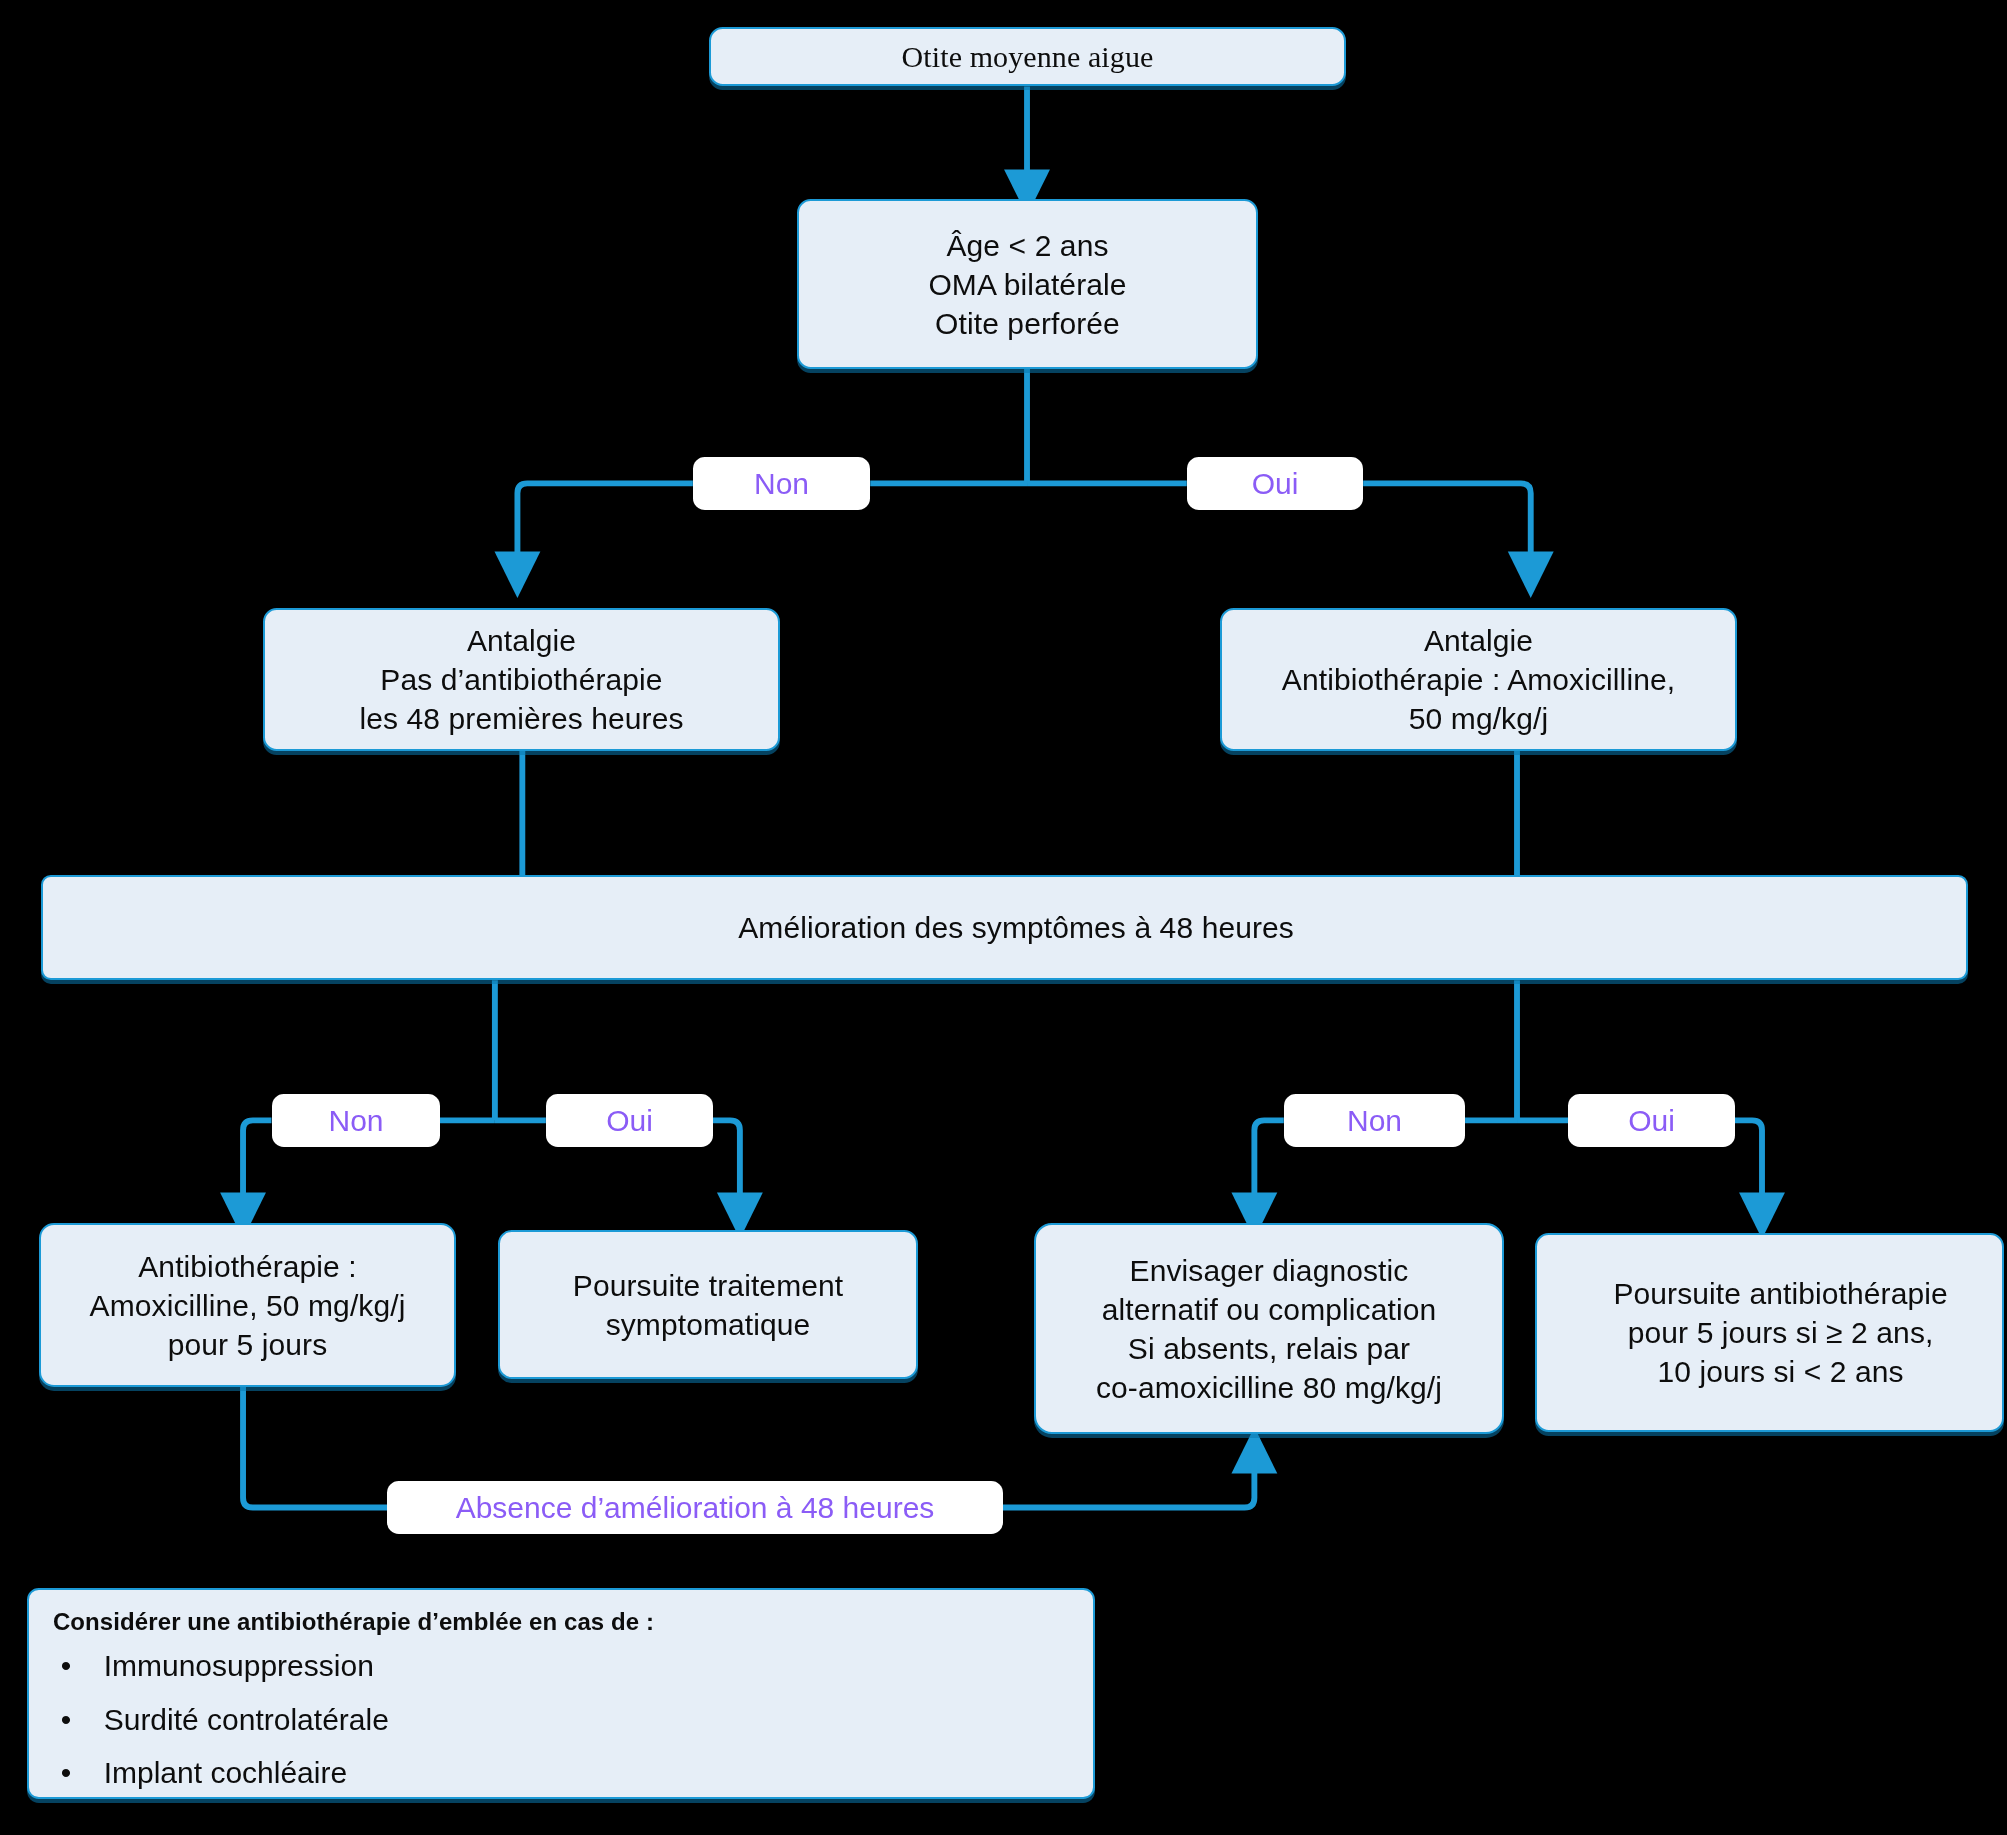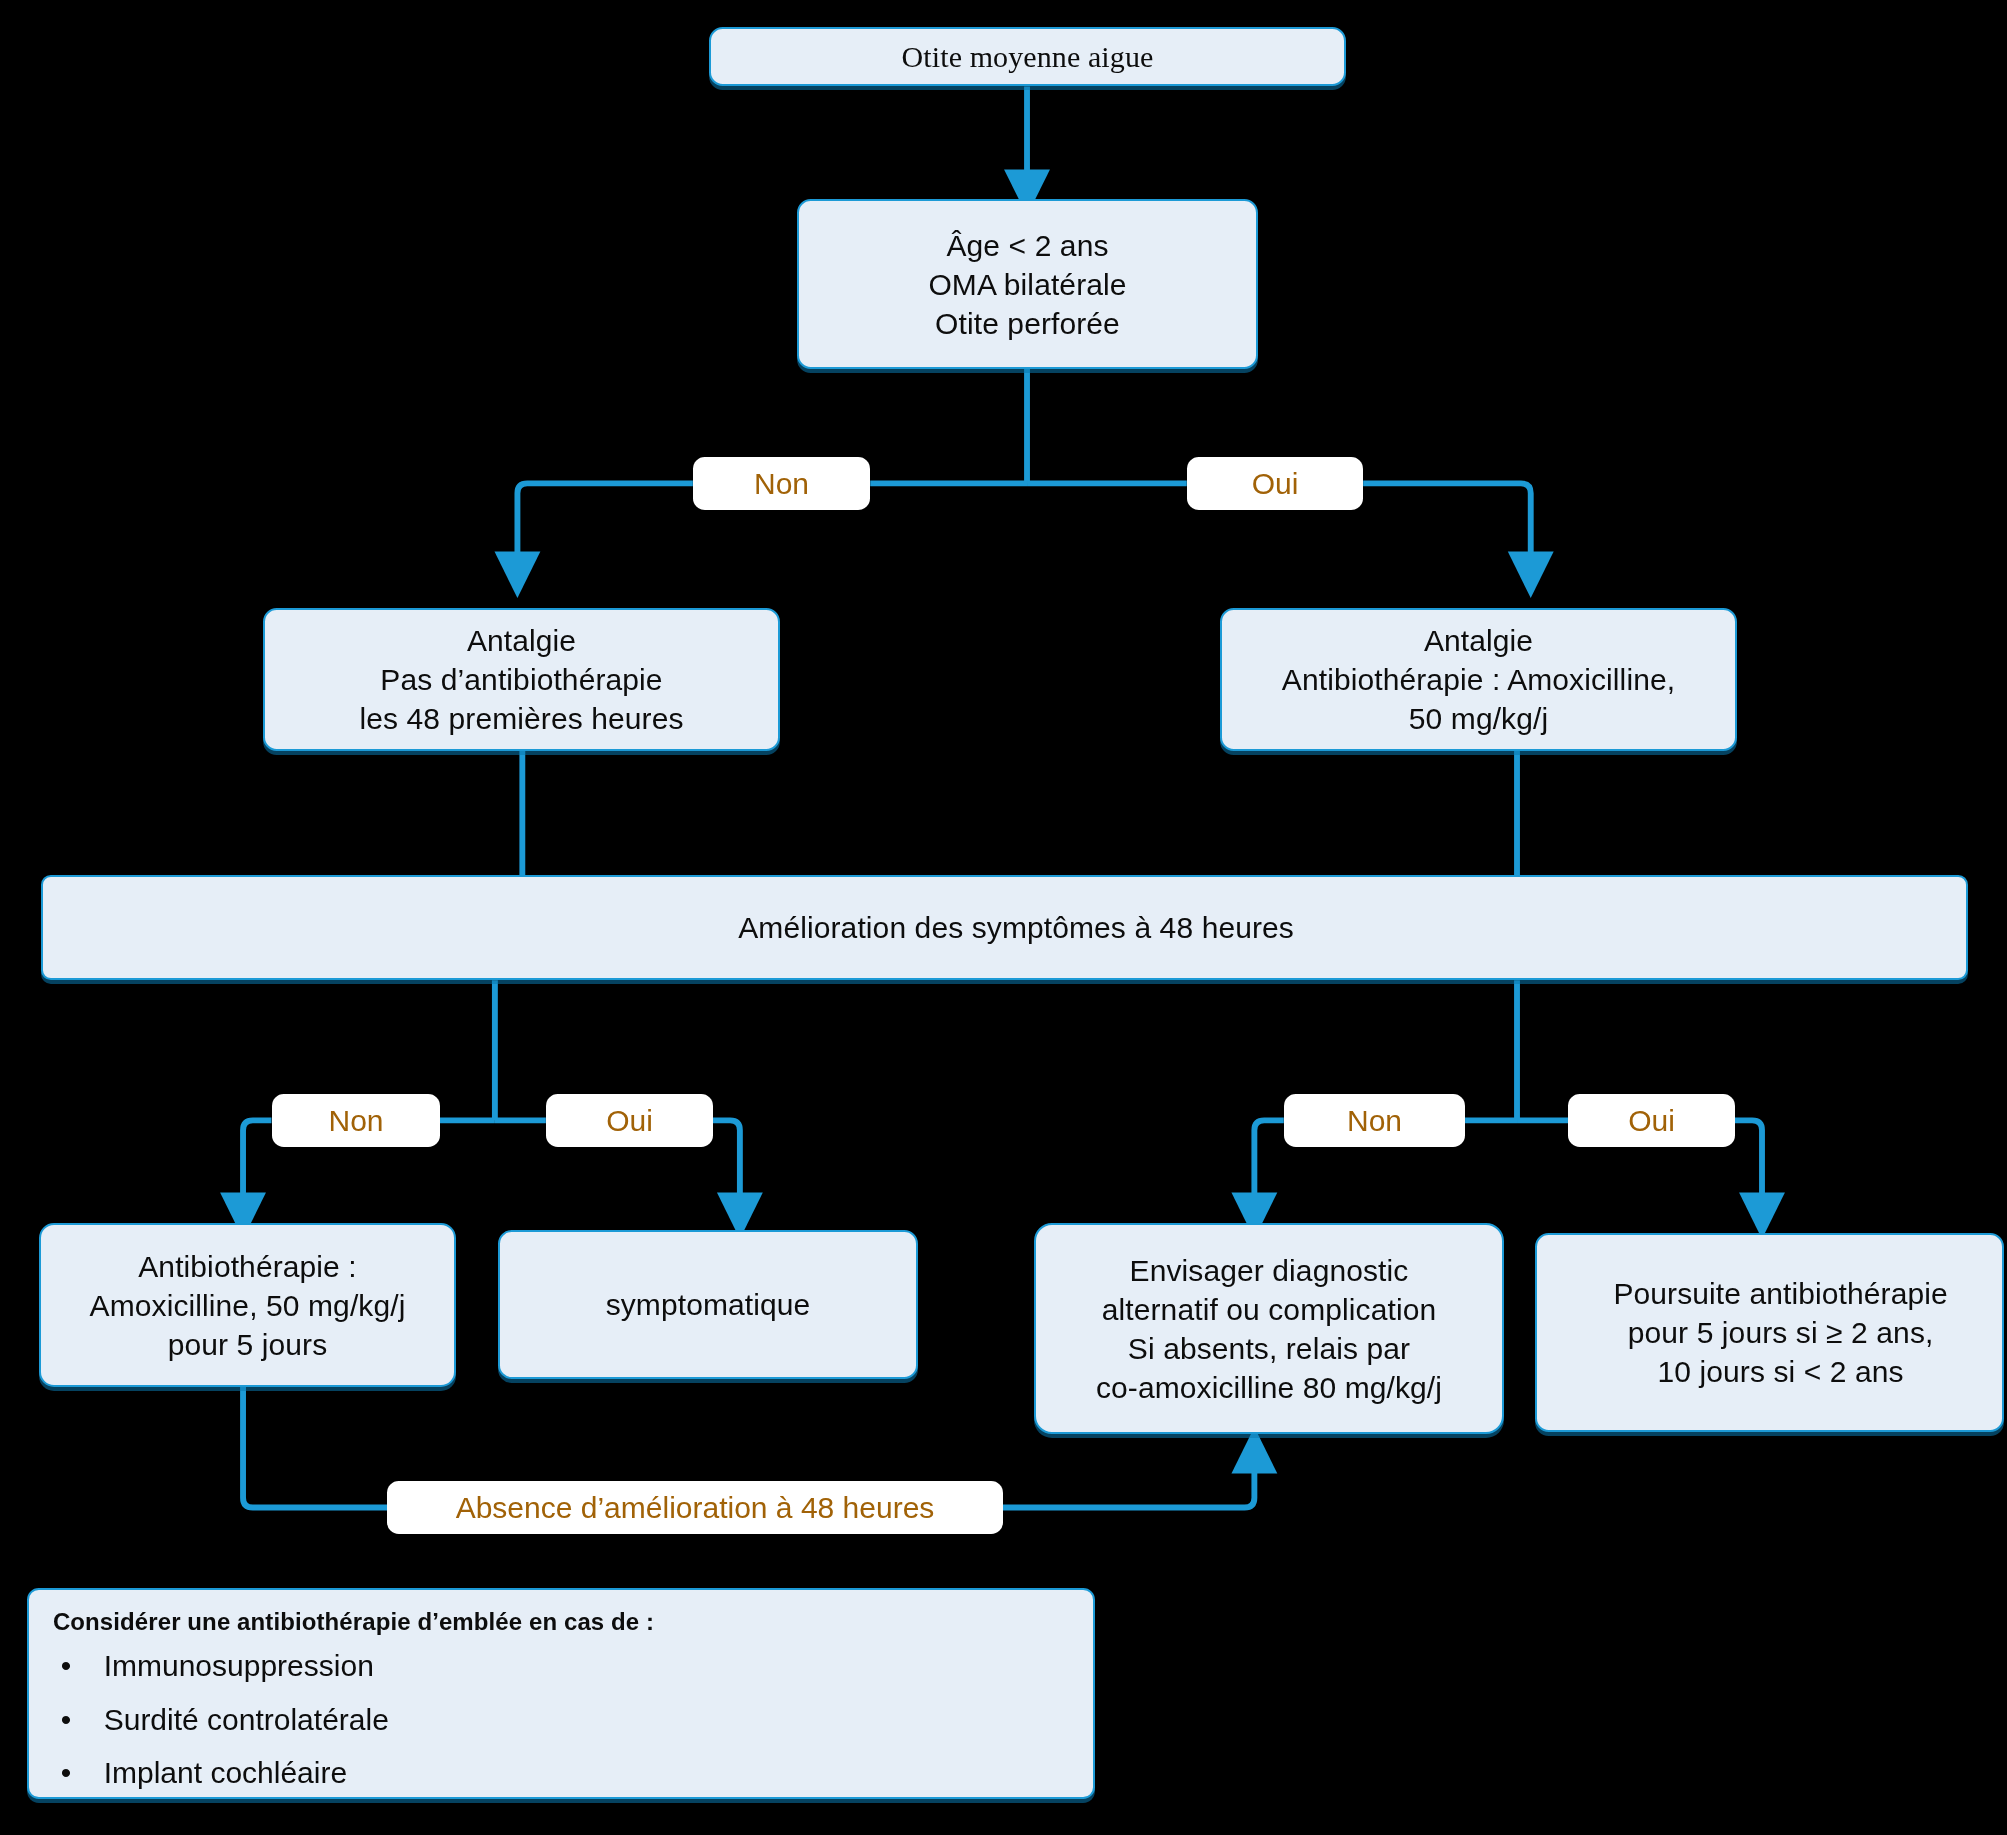--- a/index.html
+++ b/index.html
@@ -36,21 +36,21 @@
   }
   .label{
     position:absolute;
     box-sizing:border-box;
     background:#ffffff;
     border:none;
     border-radius:11.8px;
     display:flex;
     align-items:center;
     justify-content:center;
-    color:#a16207;
+    color:#8b5cf6;
     font-size:30px;
     white-space:nowrap;
     z-index:5;
   }
   .legend{
     position:absolute;
     box-sizing:border-box;
     background:#e6eef7;
     border:2.9px solid #1c9ad6;
     border-radius:11.8px;
@@ -191,20 +191,21 @@
   <div class="node" style="left:39px;top:1223px;width:417px;height:164px;border-radius:15px;">
     <div class="lines">
       <div>Antibiothérapie :</div>
       <div>Amoxicilline, 50 mg/kg/j</div>
       <div>pour 5 jours</div>
     </div>
   </div>
 
   <div class="node" style="left:498px;top:1230px;width:420px;height:149px;">
     <div class="lines">
+      <div>Poursuite traitement</div>
       <div>symptomatique</div>
     </div>
   </div>
 
   <div class="node" style="left:1034px;top:1223px;width:470px;height:211px;border-radius:18px;">
     <div class="lines">
       <div>Envisager diagnostic</div>
       <div>alternatif ou complication</div>
       <div>Si absents, relais par</div>
       <div>co-amoxicilline 80 mg/kg/j</div>

